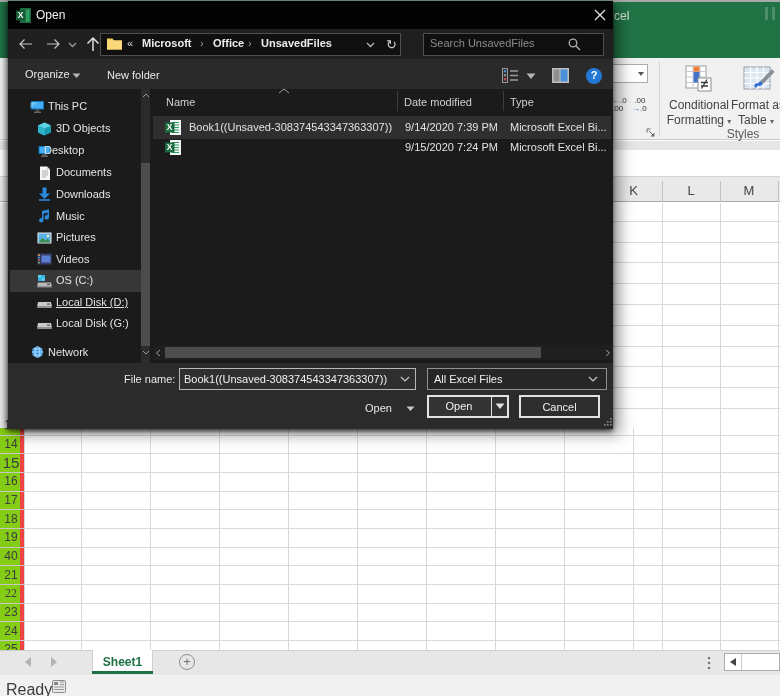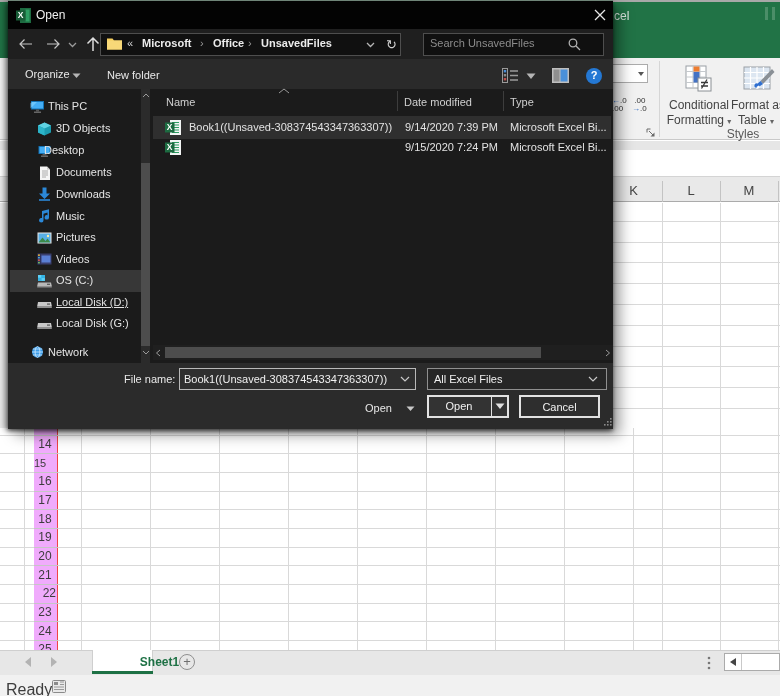--- a/index.html
+++ b/index.html
@@ -112,31 +112,31 @@
         <div class="abs" style="left: 426px; top: 0px; width: 1px; height: 222px; background: rgb(217, 217, 217);"></div>
         <div class="abs" style="left: 495px; top: 0px; width: 1px; height: 222px; background: rgb(217, 217, 217);"></div>
         <div class="abs" style="left: 564px; top: 0px; width: 1px; height: 222px; background: rgb(217, 217, 217);"></div>
         <div class="abs" style="left: 633px; top: 0px; width: 1px; height: 222px; background: rgb(217, 217, 217);"></div>
         <div class="abs" style="left: 662px; top: 0px; width: 1px; height: 222px; background: rgb(217, 217, 217);"></div>
         <div class="abs" style="left: 720px; top: 0px; width: 1px; height: 222px; background: rgb(217, 217, 217);"></div>
         <div class="abs" style="left: 778px; top: 0px; width: 1px; height: 222px; background: rgb(217, 217, 217);"></div>
       </div>
 
   <div class="abs" style="left:0;top:203px;width:24px;height:225px;background:#e9e9e9;border-right:1px solid #bdbdbd;"></div>
-  <div class="abs" id="rowhdr" style="left:0;top:428px;width:24px;height:222px;background:#f0abfc;border-right:1px solid #ef4444;margin-left:34px;">
+  <div class="abs" id="rowhdr" style="left:0;top:428px;width:24px;height:222px;background:#84cc16;border-right:4px solid #ef4444;">
         <div class="abs" style="left: 0px; top: -9.6px; width: 22px; height: 14px; font-size: 12px; color: rgb(60, 60, 60); text-align: center; line-height: 14px;">13</div>
         <div class="abs" style="left: 0px; top: 9.05px; width: 22px; height: 14px; font-size: 12px; color: rgb(60, 60, 60); text-align: center; line-height: 14px;">14</div>
-        <div class="abs" style="left: 0px; top: 27.7px; width: 22px; height: 14px; font-size: 11px; color: rgb(60, 60, 60); line-height: 14px;">15</div>
+        <div class="abs" style="left: 0px; top: 27.7px; width: 22px; height: 14px; font-size: 15px; color: rgb(60, 60, 60); text-align: center; line-height: 14px;">15</div>
         <div class="abs" style="left: 0px; top: 46.35px; width: 22px; height: 14px; font-size: 12px; color: rgb(60, 60, 60); text-align: center; line-height: 14px;">16</div>
         <div class="abs" style="left: 0px; top: 65px; width: 22px; height: 14px; font-size: 12px; color: rgb(60, 60, 60); text-align: center; line-height: 14px;">17</div>
         <div class="abs" style="left: 0px; top: 83.65px; width: 22px; height: 14px; font-size: 12px; color: rgb(60, 60, 60); text-align: center; line-height: 14px;">18</div>
         <div class="abs" style="left: 0px; top: 102.3px; width: 22px; height: 14px; font-size: 12px; color: rgb(60, 60, 60); text-align: center; line-height: 14px;">19</div>
-        <div class="abs" style="left: 0px; top: 120.95px; width: 22px; height: 14px; font-size: 12px; color: rgb(60, 60, 60); text-align: center; line-height: 14px;">20</div>
+        <div class="abs" style="left: 0px; top: 120.95px; width: 22px; height: 14px; font-size: 12px; color: rgb(60, 60, 60); text-align: center; line-height: 14px;">40</div>
         <div class="abs" style="left: 0px; top: 139.6px; width: 22px; height: 14px; font-size: 12px; color: rgb(60, 60, 60); text-align: center; line-height: 14px;">21</div>
-        <div class="abs" style="left: 0px; top: 158.25px; width: 22px; height: 14px; font-size: 12px; color: rgb(60, 60, 60); text-align: right; line-height: 14px;">22</div>
+        <div class="abs" style="left: 0px; top: 158.25px; width: 22px; height: 14px; font-size: 12px; color: rgb(60, 60, 60); text-align: center; line-height: 14px; font-family: Liberation Serif, serif;">22</div>
         <div class="abs" style="left: 0px; top: 176.9px; width: 22px; height: 14px; font-size: 12px; color: rgb(60, 60, 60); text-align: center; line-height: 14px;">23</div>
         <div class="abs" style="left: 0px; top: 195.55px; width: 22px; height: 14px; font-size: 12px; color: rgb(60, 60, 60); text-align: center; line-height: 14px;">24</div>
         <div class="abs" style="left: 0px; top: 214.2px; width: 22px; height: 14px; font-size: 12px; color: rgb(60, 60, 60); text-align: center; line-height: 14px;">25</div>
         <div class="abs" style="left: 0px; top: 6.7px; width: 24px; height: 1px; background: rgb(198, 198, 198);"></div>
         <div class="abs" style="left: 0px; top: 25.35px; width: 24px; height: 1px; background: rgb(198, 198, 198);"></div>
         <div class="abs" style="left: 0px; top: 44px; width: 24px; height: 1px; background: rgb(198, 198, 198);"></div>
         <div class="abs" style="left: 0px; top: 62.65px; width: 24px; height: 1px; background: rgb(198, 198, 198);"></div>
         <div class="abs" style="left: 0px; top: 81.3px; width: 24px; height: 1px; background: rgb(198, 198, 198);"></div>
         <div class="abs" style="left: 0px; top: 99.95px; width: 24px; height: 1px; background: rgb(198, 198, 198);"></div>
         <div class="abs" style="left: 0px; top: 118.6px; width: 24px; height: 1px; background: rgb(198, 198, 198);"></div>
@@ -145,21 +145,21 @@
         <div class="abs" style="left: 0px; top: 174.55px; width: 24px; height: 1px; background: rgb(198, 198, 198);"></div>
         <div class="abs" style="left: 0px; top: 193.2px; width: 24px; height: 1px; background: rgb(198, 198, 198);"></div>
         <div class="abs" style="left: 0px; top: 211.85px; width: 24px; height: 1px; background: rgb(198, 198, 198);"></div>
       </div>
 
 
   <div class="abs" style="left:0;top:650px;width:780px;height:25px;background:#e7e7e7;border-top:1px solid #cfcfcf;"></div>
   <div class="abs" style="left:25px;top:657px;width:0;height:0;border-top:5px solid transparent;border-bottom:5px solid transparent;border-right:6px solid #b3b3b3;"></div>
   <div class="abs" style="left:51px;top:657px;width:0;height:0;border-top:5px solid transparent;border-bottom:5px solid transparent;border-left:6px solid #b3b3b3;"></div>
   <div class="abs" style="left:92px;top:650px;width:61px;height:24px;background:#fff;border-left:1px solid #cfcfcf;border-right:1px solid #cfcfcf;"></div>
-  <div class="abs" style="left:92px;top:650px;width:61px;height:22px;color:#1e7145;font-weight:bold;font-size:12px;text-align:center;line-height:24px;margin-left:37px;">Sheet1</div>
+  <div class="abs" style="left:92px;top:650px;width:61px;height:22px;color:#1e7145;font-weight:bold;font-size:12px;text-align:center;line-height:24px;">Sheet1</div>
   <div class="abs" style="left:92px;top:671px;width:61px;height:3px;background:#1e7145;"></div>
   <div class="abs" style="left:179px;top:654px;width:16px;height:16px;border:1.5px solid #8f8f8f;border-radius:50%;color:#6e6e6e;font-size:13px;line-height:13px;text-align:center;">+</div>
   <svg class="abs" style="left:707px;top:656px;" width="4" height="14" viewBox="0 0 4 14">
         <circle cx="2" cy="2" r="1.3" fill="#777"></circle>
         <circle cx="2" cy="7" r="1.3" fill="#777"></circle>
         <circle cx="2" cy="12" r="1.3" fill="#777"></circle>
       </svg>
   <div class="abs" style="left:724px;top:653px;width:56px;height:18px;background:#fff;border:1px solid #ababab;"></div>
   <div class="abs" style="left:730px;top:658px;width:0;height:0;border-top:4px solid transparent;border-bottom:4px solid transparent;border-right:6px solid #444;"></div>
   <div class="abs" style="left:741px;top:654px;width:1px;height:16px;background:#c9c9c9;"></div>

